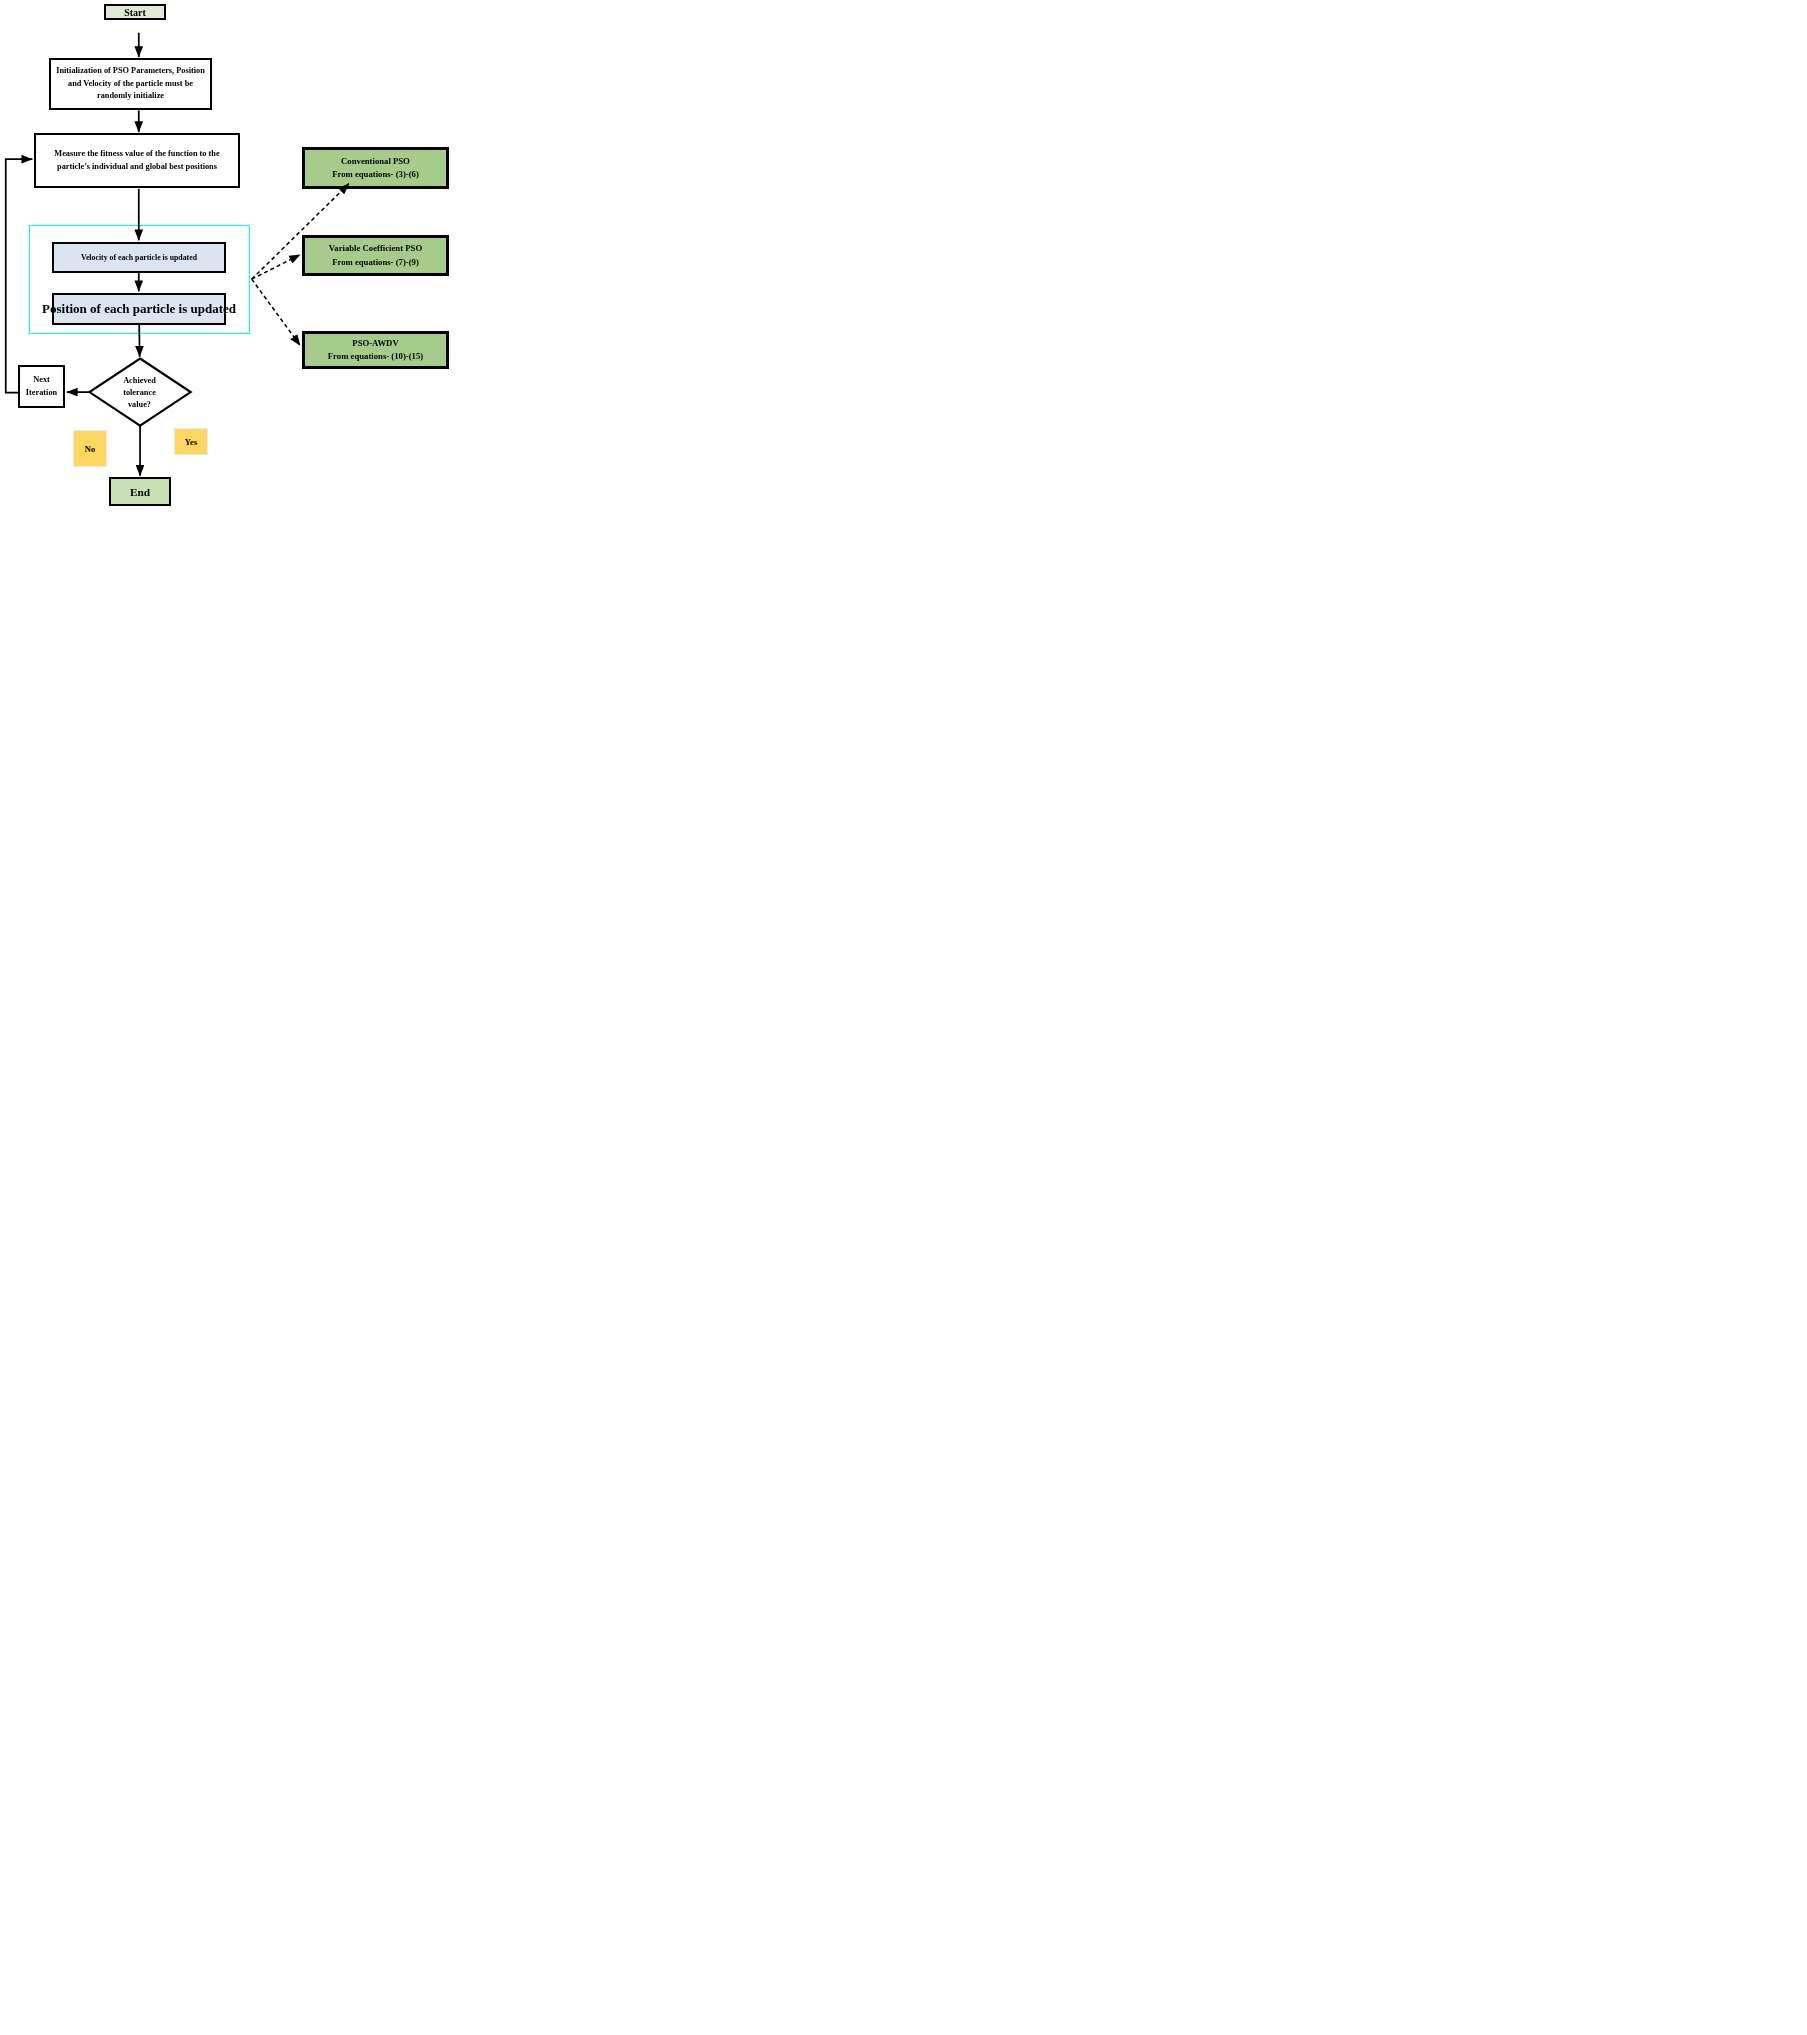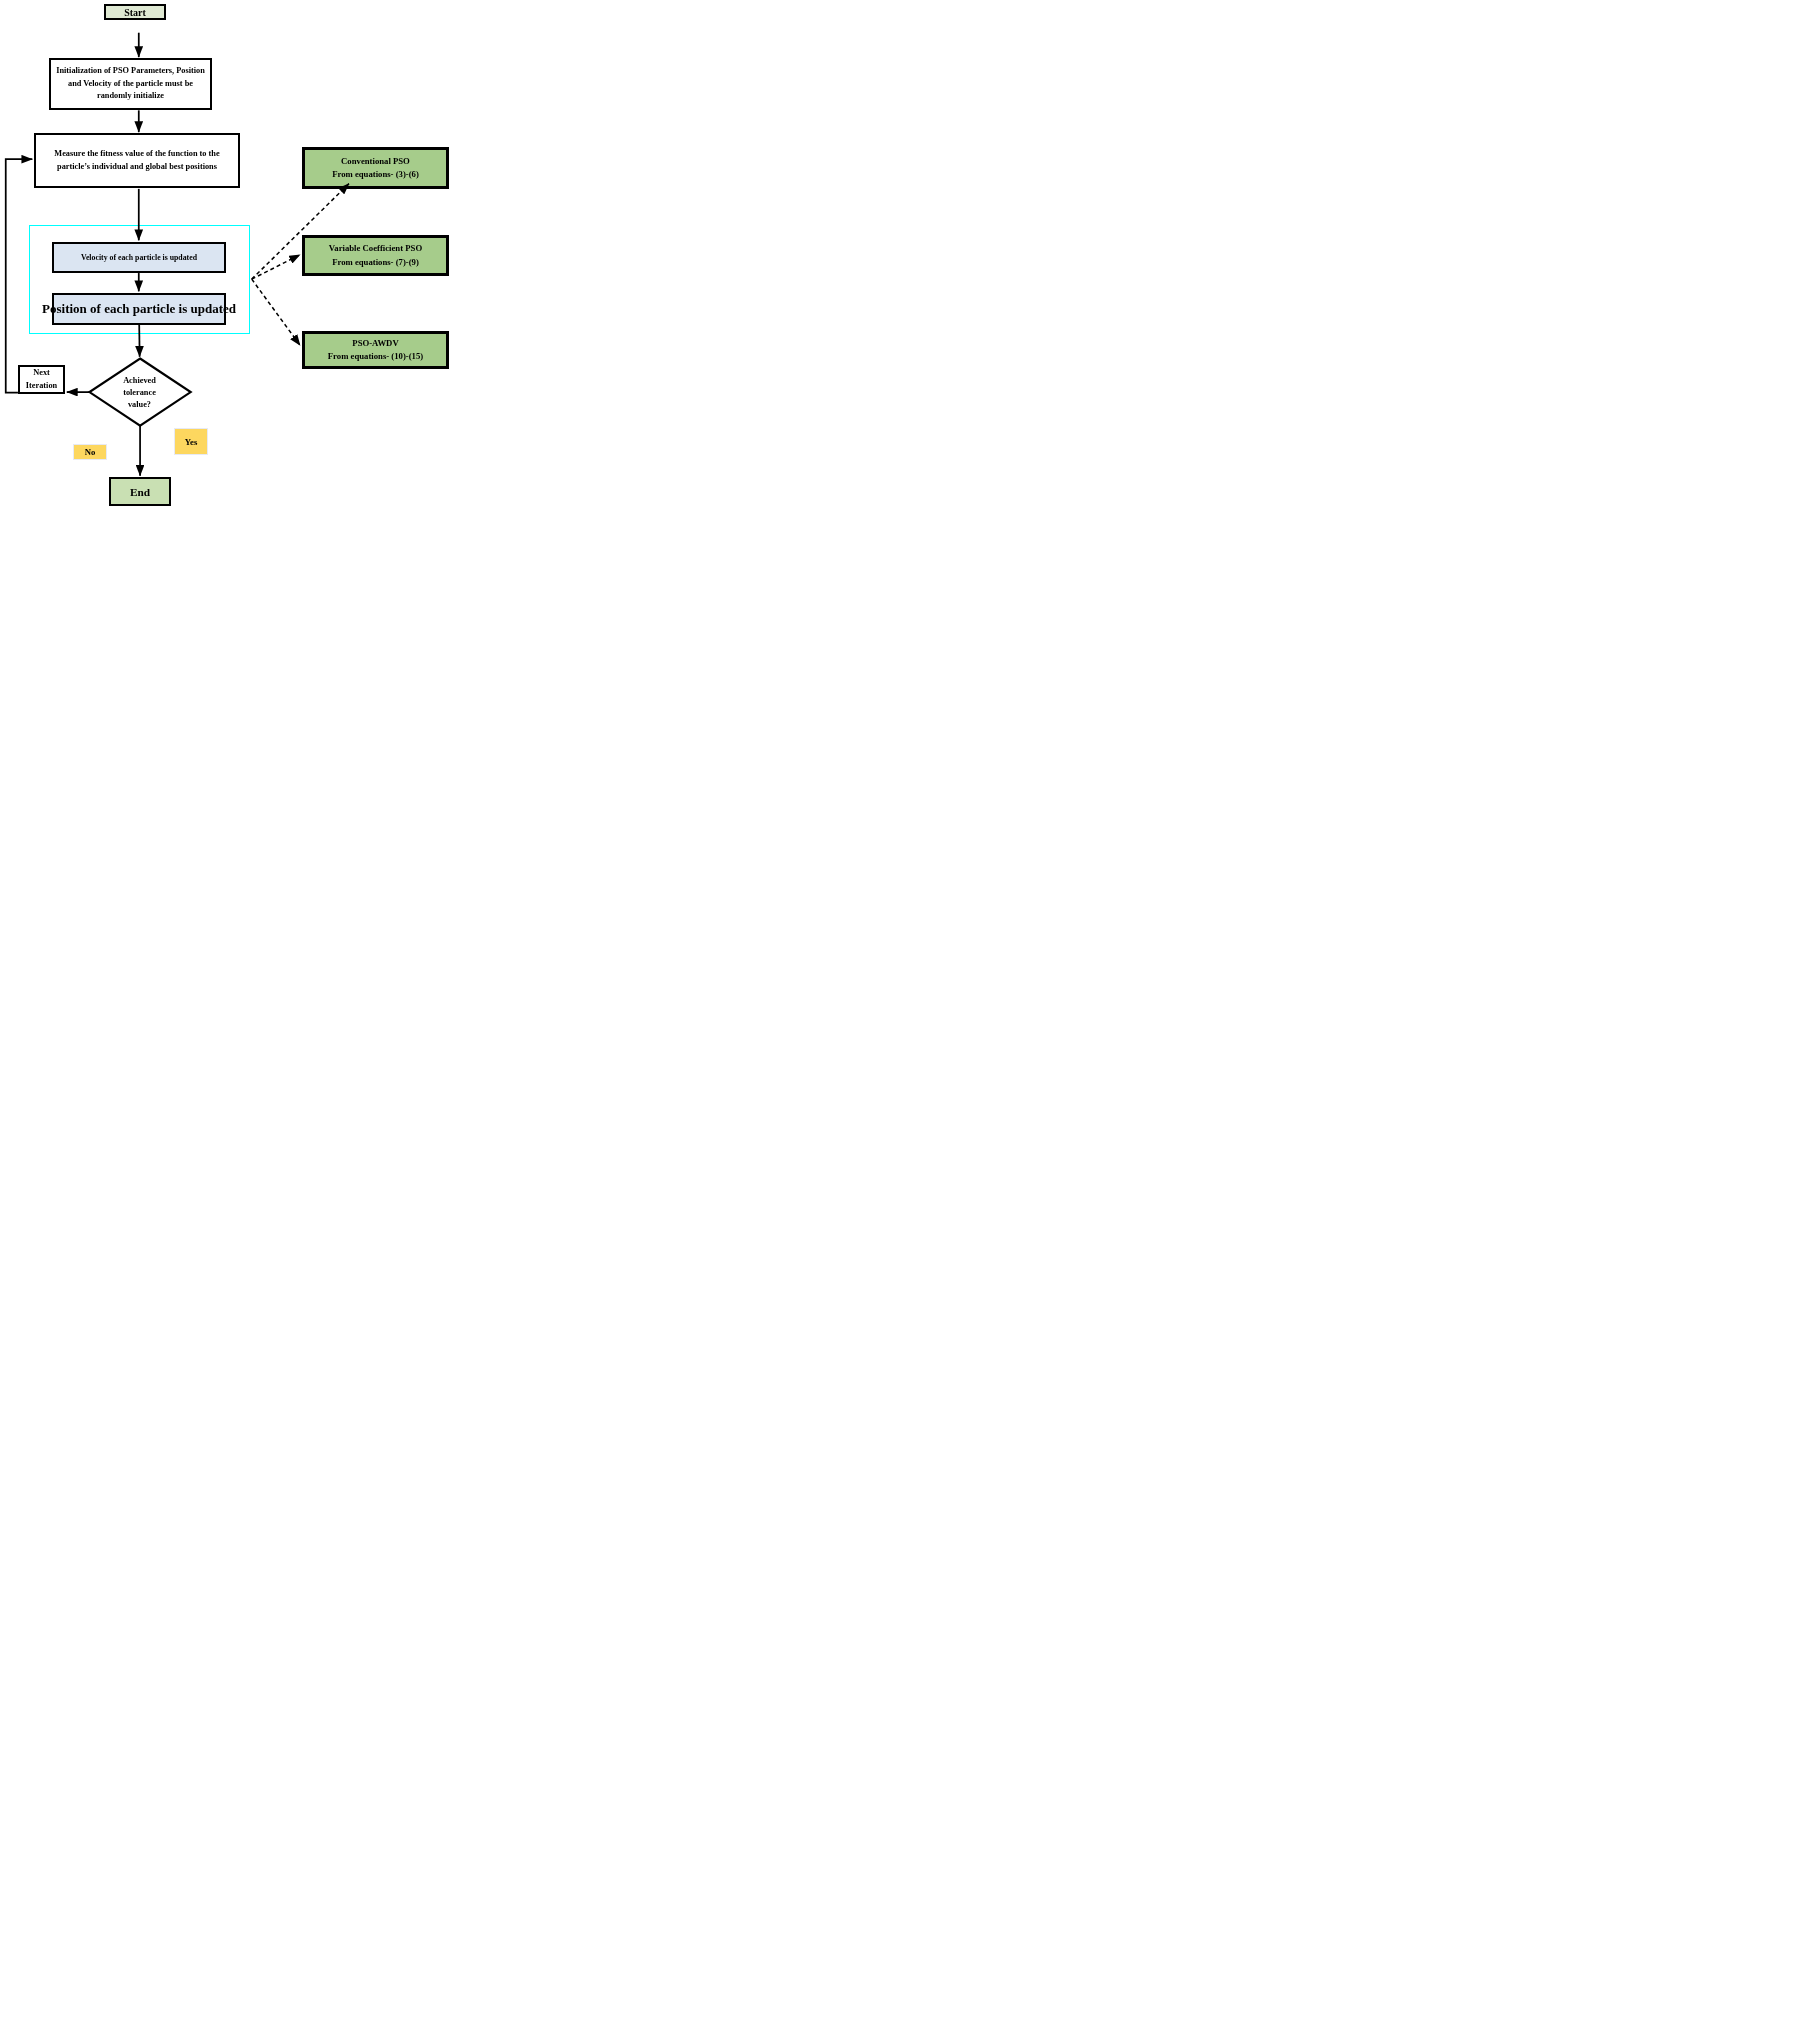--- a/index.html
+++ b/index.html
@@ -33,22 +33,22 @@
     text-align:center;
     z-index:2;
   }
   .tline{white-space:nowrap;}
   #start{left:104px;top:4.4px;width:62px;height:16px;background:var(--start-fill);border:2.6px solid var(--line);font-size:10px;}
   #init{left:49px;top:58px;width:163px;height:52px;background:var(--process-fill);border:2.6px solid var(--line);font-size:8.3px;line-height:1.5;}
   #measure{left:34px;top:133px;width:206px;height:55px;background:var(--process-fill);border:2.6px solid var(--line);font-size:8.3px;line-height:1.55;}
   #loop-container{left:29px;top:225px;width:221px;height:109px;border:1.7px solid var(--container-border);background:transparent;z-index:1;}
   #velocity{left:52px;top:242px;width:174px;height:31px;background:var(--update-fill);border:2.2px solid var(--line);font-size:7.8px;}
   #position{left:52px;top:293px;width:174px;height:32px;background:var(--update-fill);border:2.2px solid var(--line);font-size:13px;text-align:center;}
-  #next-iteration{left:18px;top:365px;width:47px;height:29px;background:var(--process-fill);border:2.6px solid var(--line);font-size:8.3px;line-height:1.5;}
-  #no-label{left:73px;top:444px;width:34px;height:16px;background:var(--label-fill);border:1.7px solid var(--label-border);font-size:8.7px;}
+  #next-iteration{left:18px;top:365px;width:47px;height:43px;background:var(--process-fill);border:2.6px solid var(--line);font-size:8.3px;line-height:1.5;}
+  #no-label{left:73px;top:430px;width:34px;height:37px;background:var(--label-fill);border:1.7px solid var(--label-border);font-size:8.7px;}
   #yes-label{left:174px;top:428px;width:34px;height:27px;background:var(--label-fill);border:1.7px solid var(--label-border);font-size:8.7px;}
   #end{left:109px;top:477px;width:62px;height:29px;background:var(--end-fill);border:2.6px solid var(--line);font-size:11.3px;}
   .branch{left:302px;width:147px;background:var(--branch-fill);border:3.5px solid var(--line);font-size:8.7px;line-height:1.5;}
   #conventional-pso{top:140px;height:42px;margin-top:7px;}
   #variable-pso{top:235px;height:41px;}
   #pso-awdv{top:331px;height:38px;}
   #decision-label{
     position:absolute;left:96px;top:369px;width:87px;height:48px;
     display:flex;flex-direction:column;align-items:center;justify-content:center;
     text-align:center;font-size:8.3px;line-height:1.45;z-index:6;

